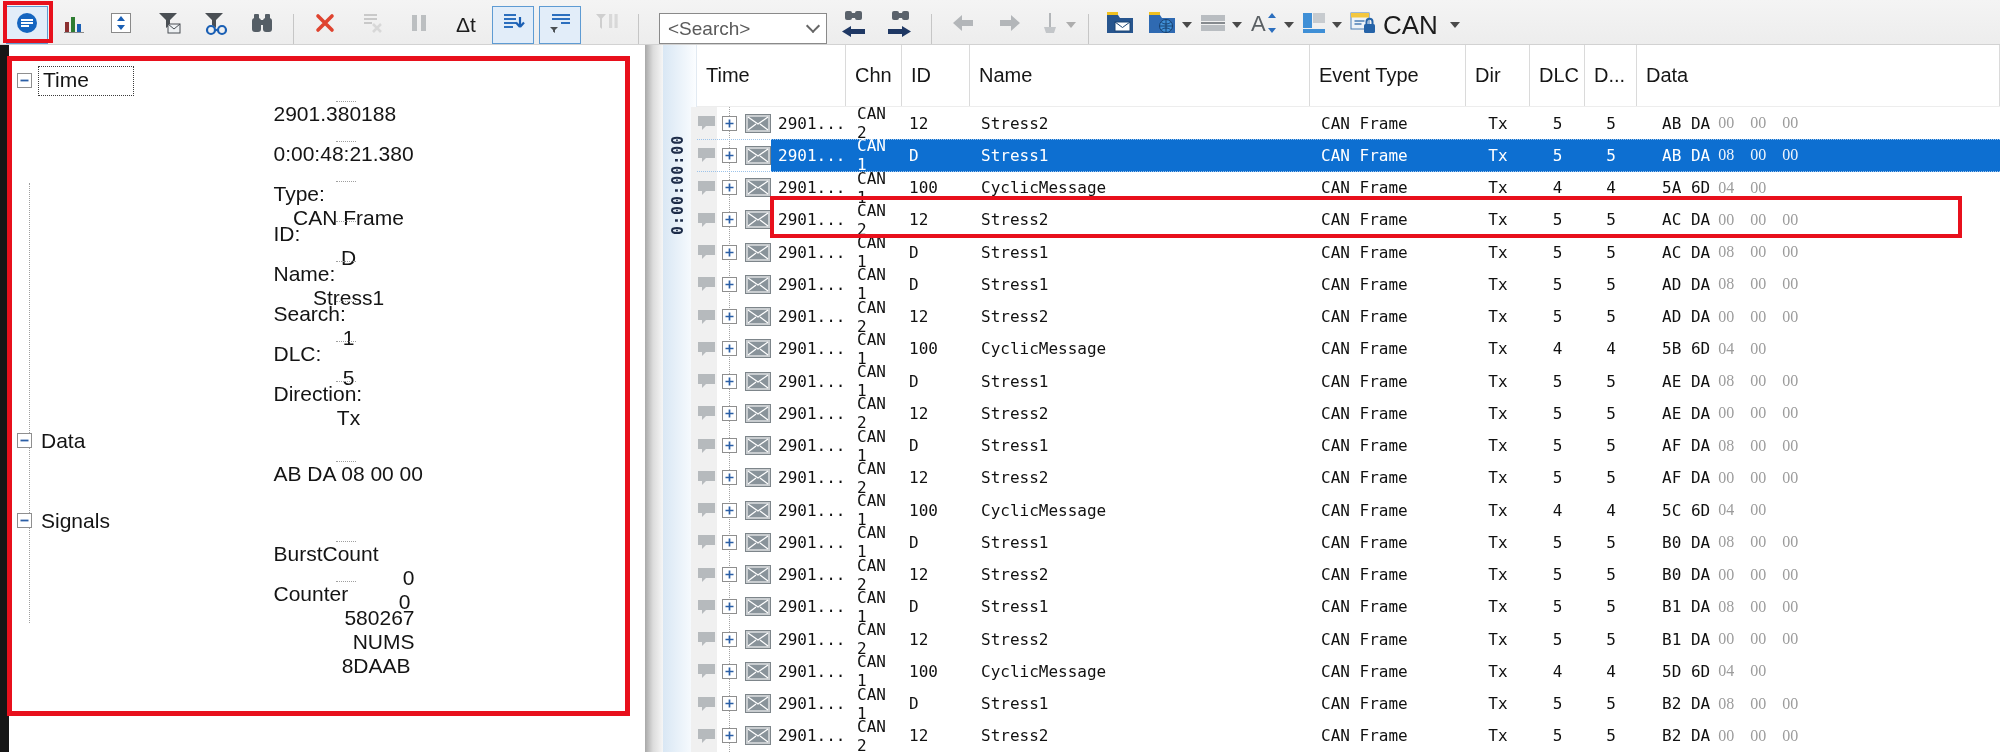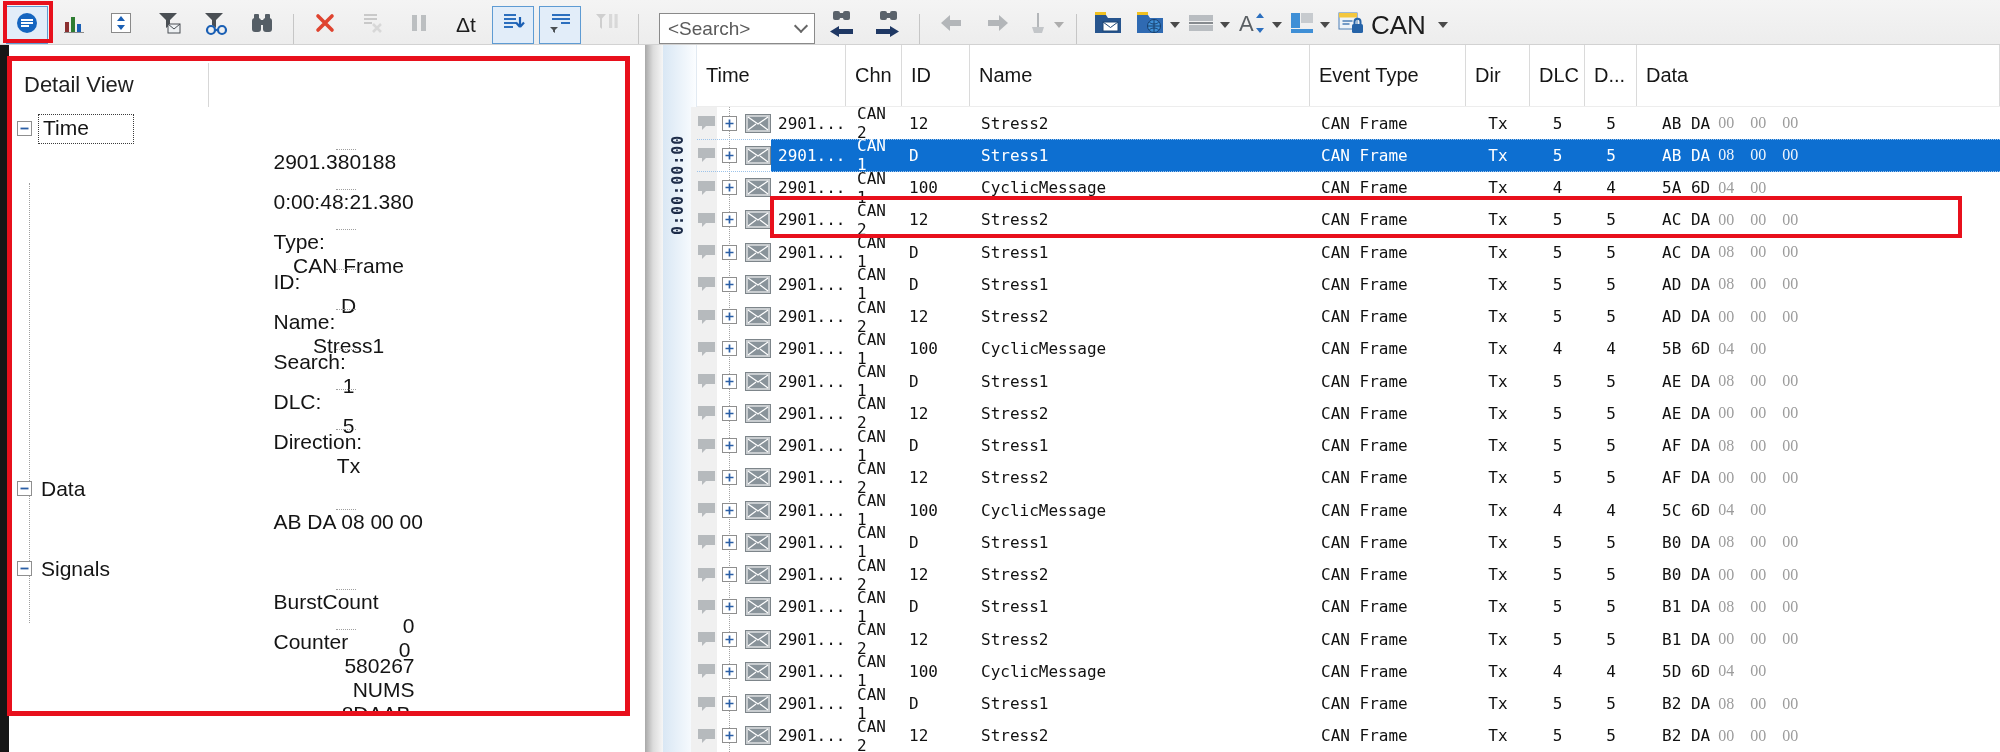--- a/index.html
+++ b/index.html
@@ -9,21 +9,21 @@
   
   .toolbar { position:absolute; left:0; top:0; width:2000px; height:45px;
     background:linear-gradient(#f4f4f4,#ededed); border-bottom:1px solid #d2d2d2;
     display:flex; align-items:flex-end; padding:0 6px; gap:5px; }
   .tb-btn { min-width:42px; height:38px; display:flex; align-items:center; justify-content:center; gap:2px; border:1px solid transparent; }
   .tb-btn.pressed { background:#e2edf9; border:1px solid #5e9bd3; }
   .tb-sep { width:1px; height:30px; background:#c6c6c6; margin:0 5px; }
   .tb-text { font-size:21px; color:#1c1c1c; }
   .caret { width:0; height:0; border-left:5px solid transparent; border-right:5px solid transparent; border-top:6px solid #4a4a4a; margin-left:3px; }
   .caret.dim { border-top-color:#adadad; }
-  .searchbox { width:156px; height:31px; background:#fff; border:1px solid #8a8a8a;
+  .searchbox { width:168px; height:31px; background:#fff; border:1px solid #8a8a8a;
     display:flex; align-items:center; justify-content:space-between; padding:0 8px; margin-left:10px; }
   .searchbox .sv { color:#5a5a5a; font-size:19px; }
   .chev { width:10px; height:10px; border-right:2px solid #666; border-bottom:2px solid #666; transform:rotate(45deg); margin-top:-5px; }
   .red-outline-toolbar { position:absolute; left:3px; top:1px; width:50px; height:42px; border:4px solid #e8101c; pointer-events:none; z-index:20; }
 
   
   .edge-strip { position:absolute; left:0; top:45px; width:9px; height:707px; background:#161616; }
   .detail-panel { position:absolute; left:7px; top:56px; width:623px; height:660px;
     border:5px solid #e8101c; background:#fff; overflow:hidden; }
   .dv-header { position:relative; height:48px; display:flex; align-items:center; }
@@ -331,24 +331,20 @@
         </svg>
     </span>
     <span class="tb-text" style="font-size:26px; margin-left:4px;">CAN</span>
     <span class="caret" style="margin-left:10px;"></span>
   </div>
 </div>
 
 <div class="edge-strip"></div>
 
 <div class="detail-panel">
-  <div class="dv-header">
-    <span class="dv-title">Detail View</span>
-    <span class="dv-coldiv"></span>
-  </div>
   <div class="dv-rail"></div>
   <div id="detail-tree">
       <div class="tnode root">
         <span class="minusbox"><svg width="15" height="15" viewBox="0 0 15 15">
             <rect x="0.5" y="0.5" width="14" height="14" fill="#fff" stroke="#8f8f8f"></rect>
             <path d="M3.5 7.5h8" stroke="#2b5fa6" stroke-width="1.8"></path>
           </svg></span>
         <span class="nlabel focus">Time</span>
       </div>
       <div class="tnode child">

